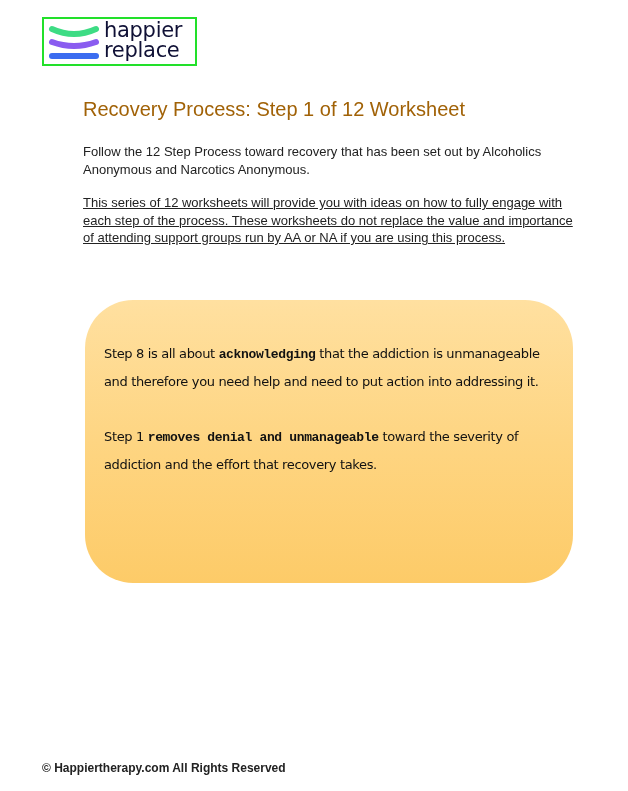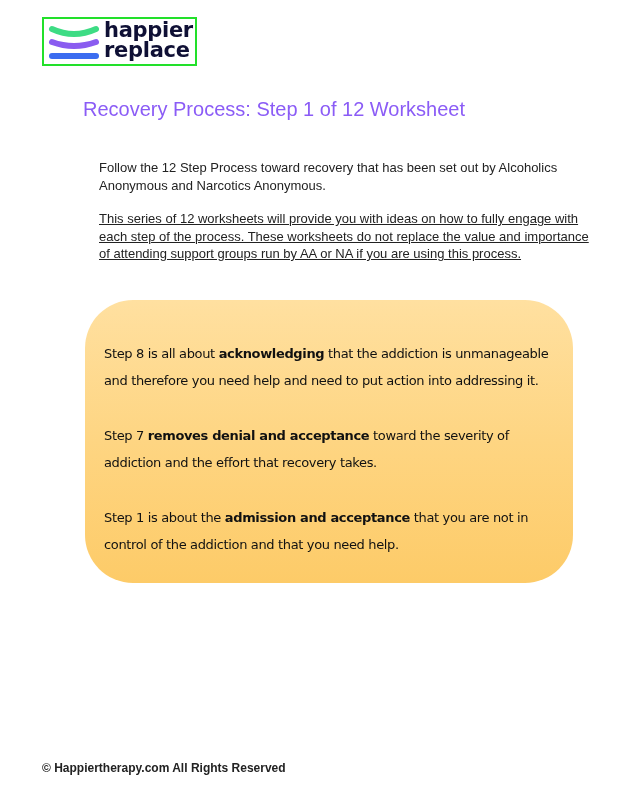--- a/index.html
+++ b/index.html
@@ -28,44 +28,44 @@
     .logo svg.mark {
       position: absolute;
       left: 4px;
       top: 4px;
     }
     .logo .wordmark {
       position: absolute;
       left: 60px;
       top: 1px;
       font-family: "DejaVu Sans", sans-serif;
-      font-weight: bold;
+      font-weight: normal;
       color: #0f1035;
       font-size: 21px;
       line-height: 20px;
       letter-spacing: -0.3px;
     }
     .title {
       position: absolute;
       left: 83px;
       top: 98px;
       font-size: 20px;
-      color: #8b5cf6;
+      color: #a16207;
       margin: 0;
       font-weight: normal;
       white-space: nowrap;
     }
     .para {
       position: absolute;
       left: 83px;
       width: 490px;
       font-size: 13px;
       line-height: 17.5px;
       color: #222222;
-      margin: 16px;
+      margin: 0;
     }
     .para1 { top: 143px; }
     .para2 { top: 194px; text-decoration: underline; }
     .callout {
       position: absolute;
       left: 85px;
       top: 300px;
       width: 488px;
       height: 283px;
       border-radius: 48px;
@@ -74,21 +74,21 @@
       padding: 40px 20px 0 19px;
       font-family: "DejaVu Sans", sans-serif;
       font-size: 13px;
       color: #111111;
       letter-spacing: -0.35px;
     }
     .callout p {
       margin: 0 0 28px 0;
       line-height: 27px;
     }
-    .callout b { font-weight: bold; }
+    .callout b { font-weight: bold; font-family: Liberation Mono, monospace; }
     .footer {
       position: absolute;
       left: 42px;
       top: 761px;
       font-size: 12px;
       font-weight: bold;
       color: #222222;
       white-space: nowrap;
     }
   </style>
@@ -107,17 +107,16 @@
   </div>
 </div>
 
 <h1 class="title">Recovery Process: Step 1 of 12 Worksheet</h1>
 
 <p class="para para1">Follow the 12 Step Process toward recovery that has been set out by Alcoholics Anonymous and Narcotics Anonymous.</p>
 <p class="para para2">This series of 12 worksheets will provide you with ideas on how to fully engage with each step of the process. These worksheets do not replace the value and importance of attending support groups run by AA or NA if you are using this process.</p>
 
 <div class="callout">
   <p><span>Step 8 is all about </span><b>acknowledging</b><span> that the addiction is unmanageable and therefore you need help and need to put action into addressing it.</span></p>
-  <p><span>Step 7 </span><b>removes denial and acceptance</b><span> toward the severity of addiction and the effort that recovery takes.</span></p>
-  <p><span>Step 1 is about the </span><b>admission and acceptance</b><span> that you are not in control of the addiction and that you need help.</span></p>
+  <p><span>Step 1 </span><b>removes denial and unmanageable</b><span> toward the severity of addiction and the effort that recovery takes.</span></p>
 </div>
 
 <div class="footer">© Happiertherapy.com All Rights Reserved</div>
 
 </body></html>

